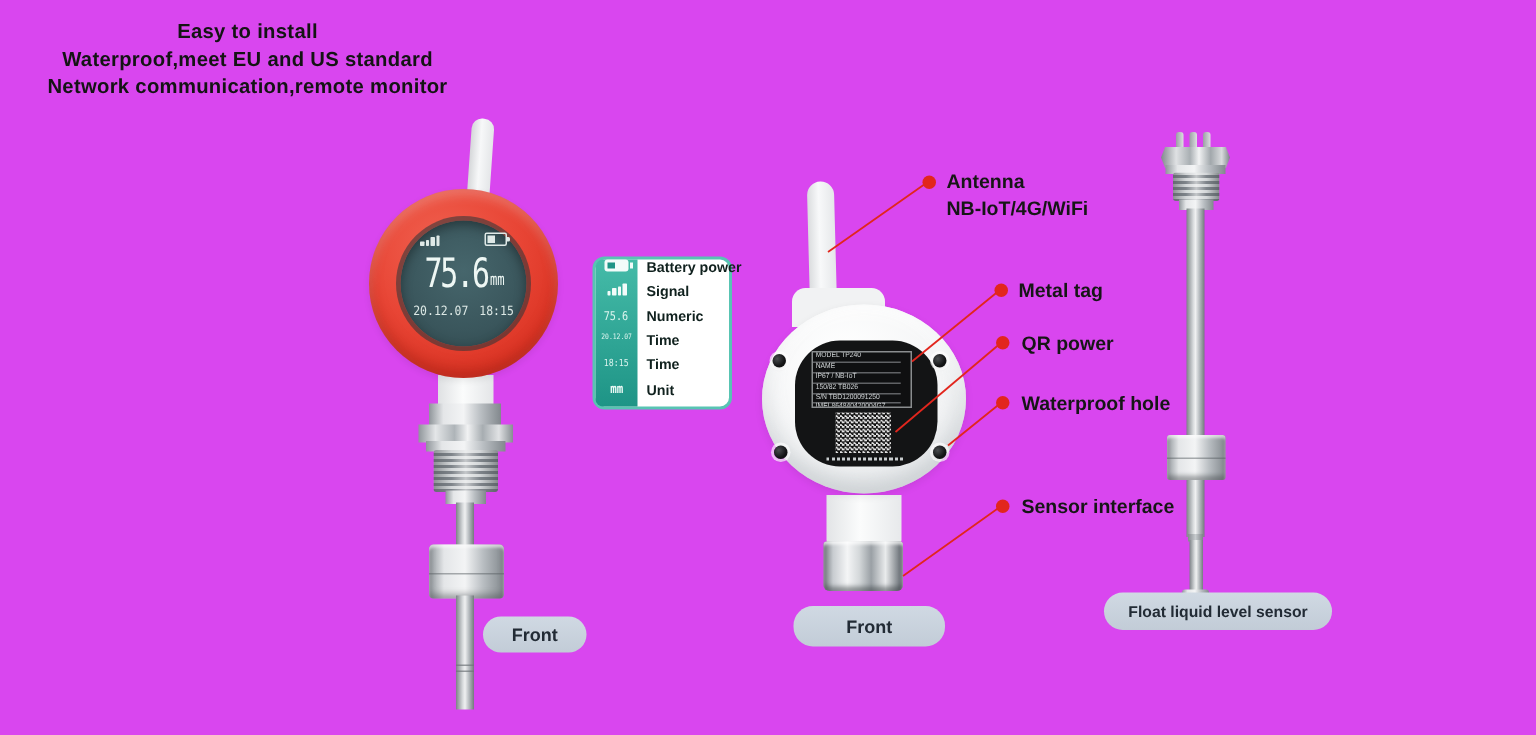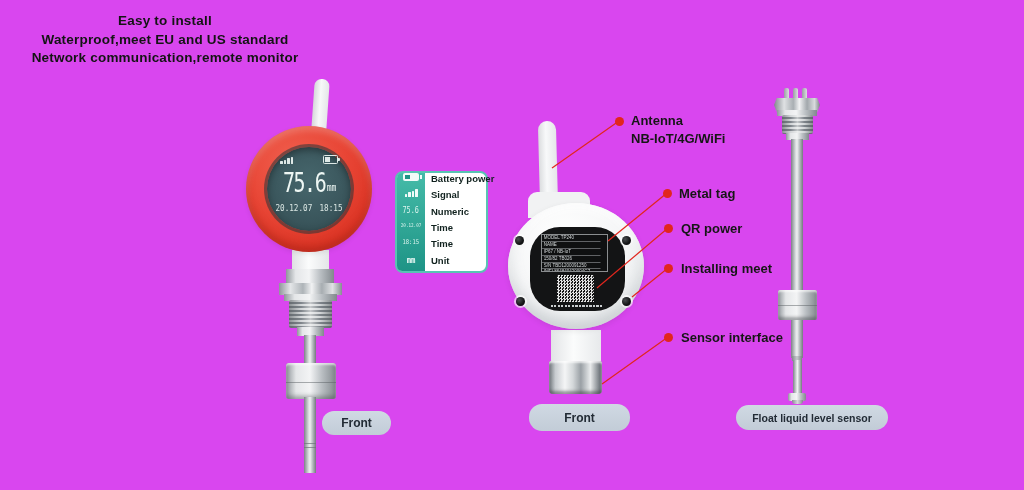--- a/index.html
+++ b/index.html
@@ -119,21 +119,21 @@
   .fl-rod{position:absolute;left:791px;top:139px;width:12px;height:153px;z-index:1;}
   .fl-float{position:absolute;left:778px;top:290px;width:39px;height:30px;border-radius:2px;z-index:2;
         box-shadow:inset 0 2px 2px rgba(255,255,255,.6),inset 0 -3px 3px rgba(68,74,78,.45);}
   .fl-float::after{content:"";position:absolute;left:0;right:0;top:50%;height:1px;background:rgba(90,95,100,.5);}
   .fl-rod2{position:absolute;left:791px;top:318px;width:12px;height:40px;z-index:1;}
   .fl-joint{position:absolute;left:792px;top:356px;width:10px;height:5px;background:linear-gradient(90deg,#84898e,#c7cbce 50%,#7e8388);z-index:1;}
   .fl-rod3{position:absolute;left:793px;top:360px;width:9px;height:34px;z-index:1;}
   .fl-stopper{position:absolute;left:788px;top:393px;width:18px;height:8px;border-radius:2px;z-index:1;}
   .fl-tip{position:absolute;left:792px;top:400px;width:11px;height:4px;border-radius:0 0 3px 3px;z-index:1;
         background:linear-gradient(90deg,#8a9095,#d6d9db 50%,#84898e);}
-  .pill-float{left:736px;top:405px;width:152px;height:25px;font-size:10.5px;}
+  .pill-float{left:736px;top:395px;width:152px;height:25px;font-size:10.5px;}
 
   
   .leads{position:absolute;left:0;top:0;z-index:5;pointer-events:none;}
   .dot{position:absolute;width:9px;height:9px;border-radius:50%;background:#e2261d;z-index:6;}
   .ann{position:absolute;font-weight:bold;font-size:13px;color:#161616;z-index:6;white-space:nowrap;}
 </style>
 </head>
 <body>
 
 <div class="canvas">
@@ -274,18 +274,18 @@
   <div class="ann" style="left:631px;top:113px;">Antenna</div>
   <div class="ann" style="left:631px;top:131px;">NB-IoT/4G/WiFi</div>
 
   <div class="dot" style="left:662.5px;top:188.5px;"></div>
   <div class="ann" style="left:679px;top:186px;">Metal tag</div>
 
   <div class="dot" style="left:663.5px;top:223.5px;"></div>
   <div class="ann" style="left:681px;top:221px;">QR power</div>
 
   <div class="dot" style="left:663.5px;top:263.5px;"></div>
-  <div class="ann" style="left:681px;top:261px;">Installing meet</div>
+  <div class="ann" style="left:681px;top:261px;">Waterproof hole</div>
 
   <div class="dot" style="left:663.5px;top:332.5px;"></div>
   <div class="ann" style="left:681px;top:330px;">Sensor interface</div>
 
 </div>
 
 </body></html>

